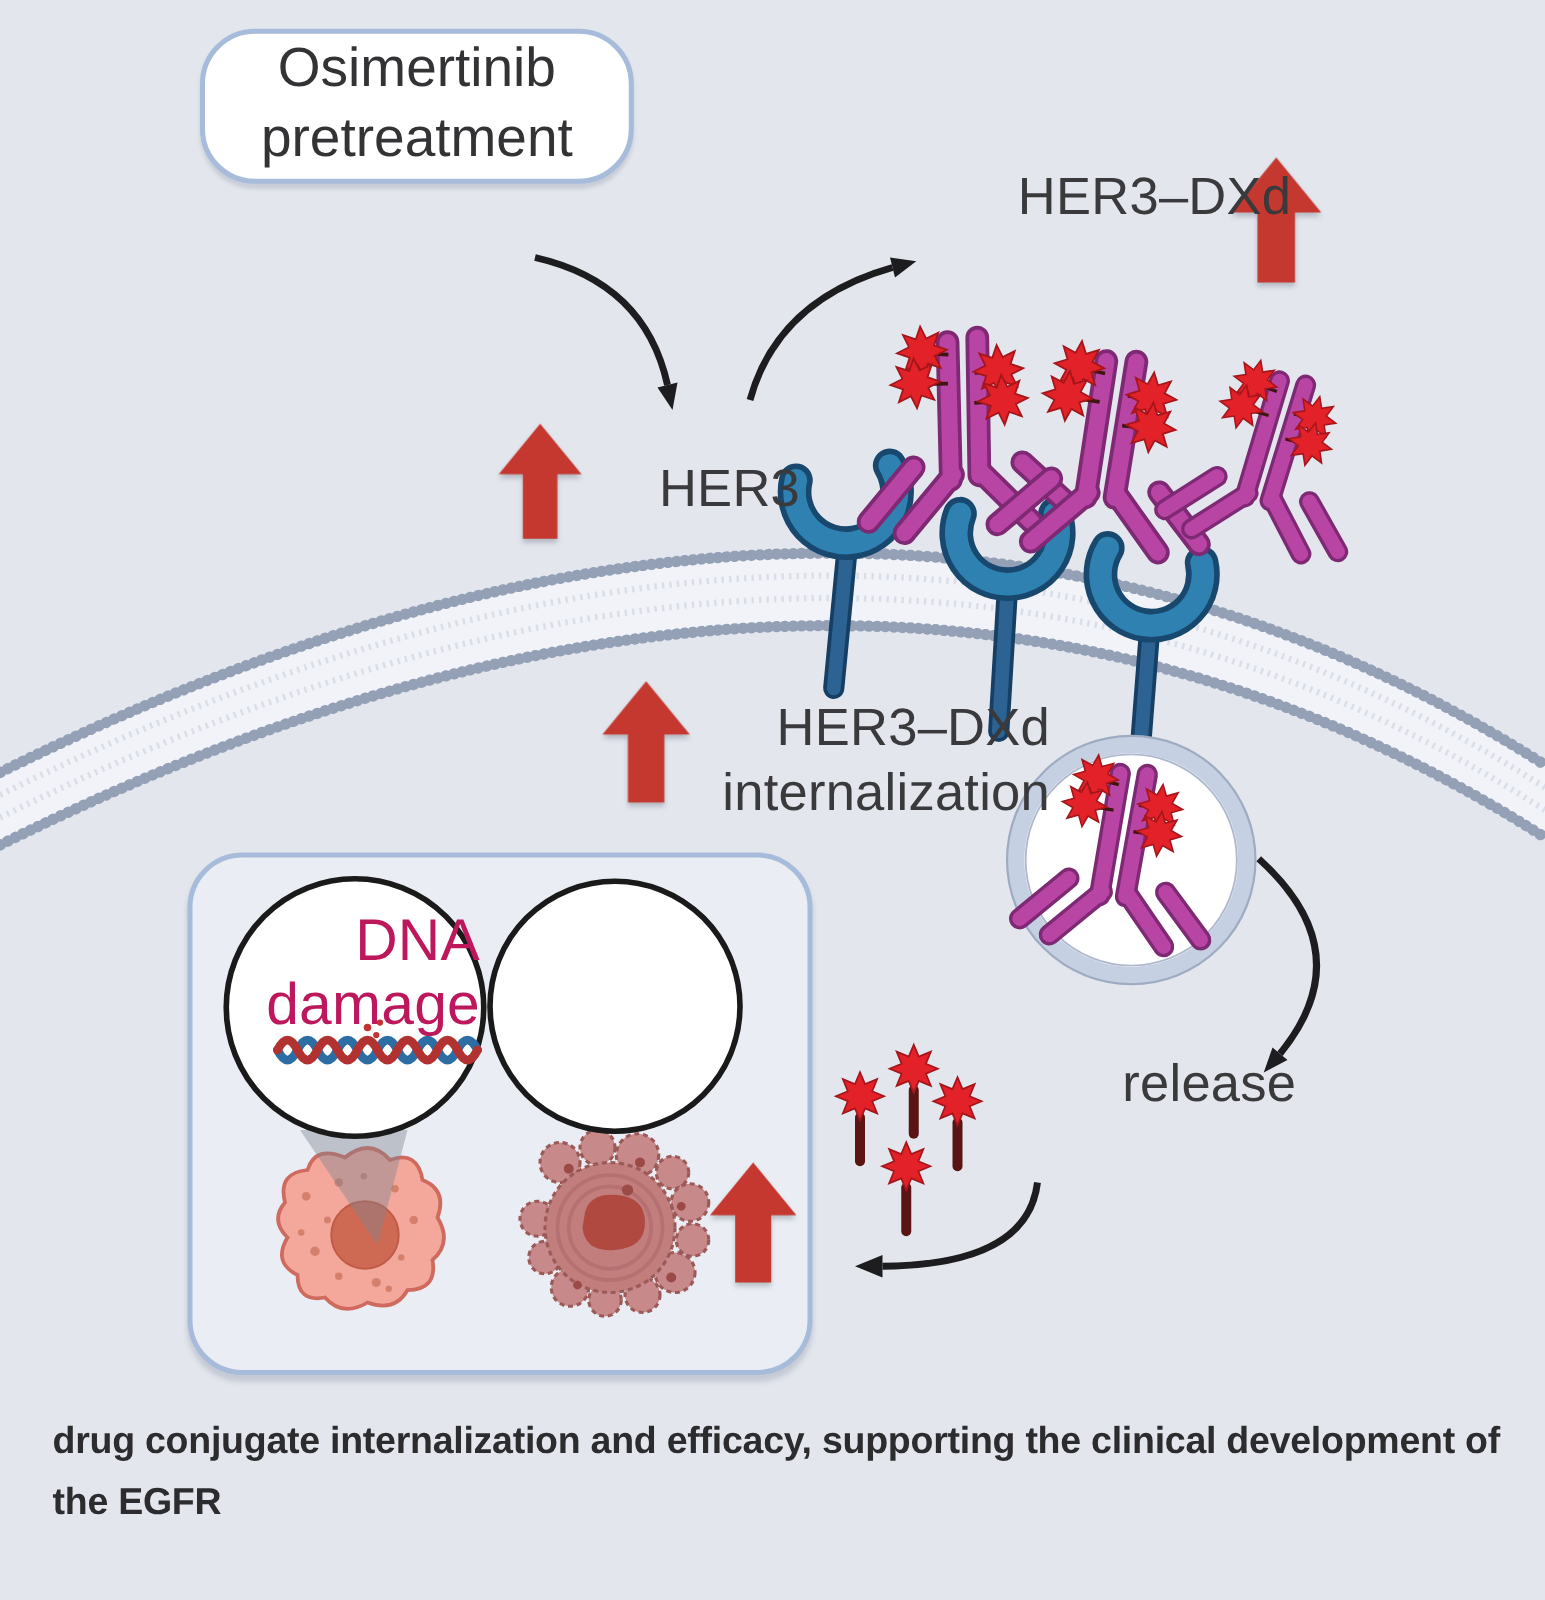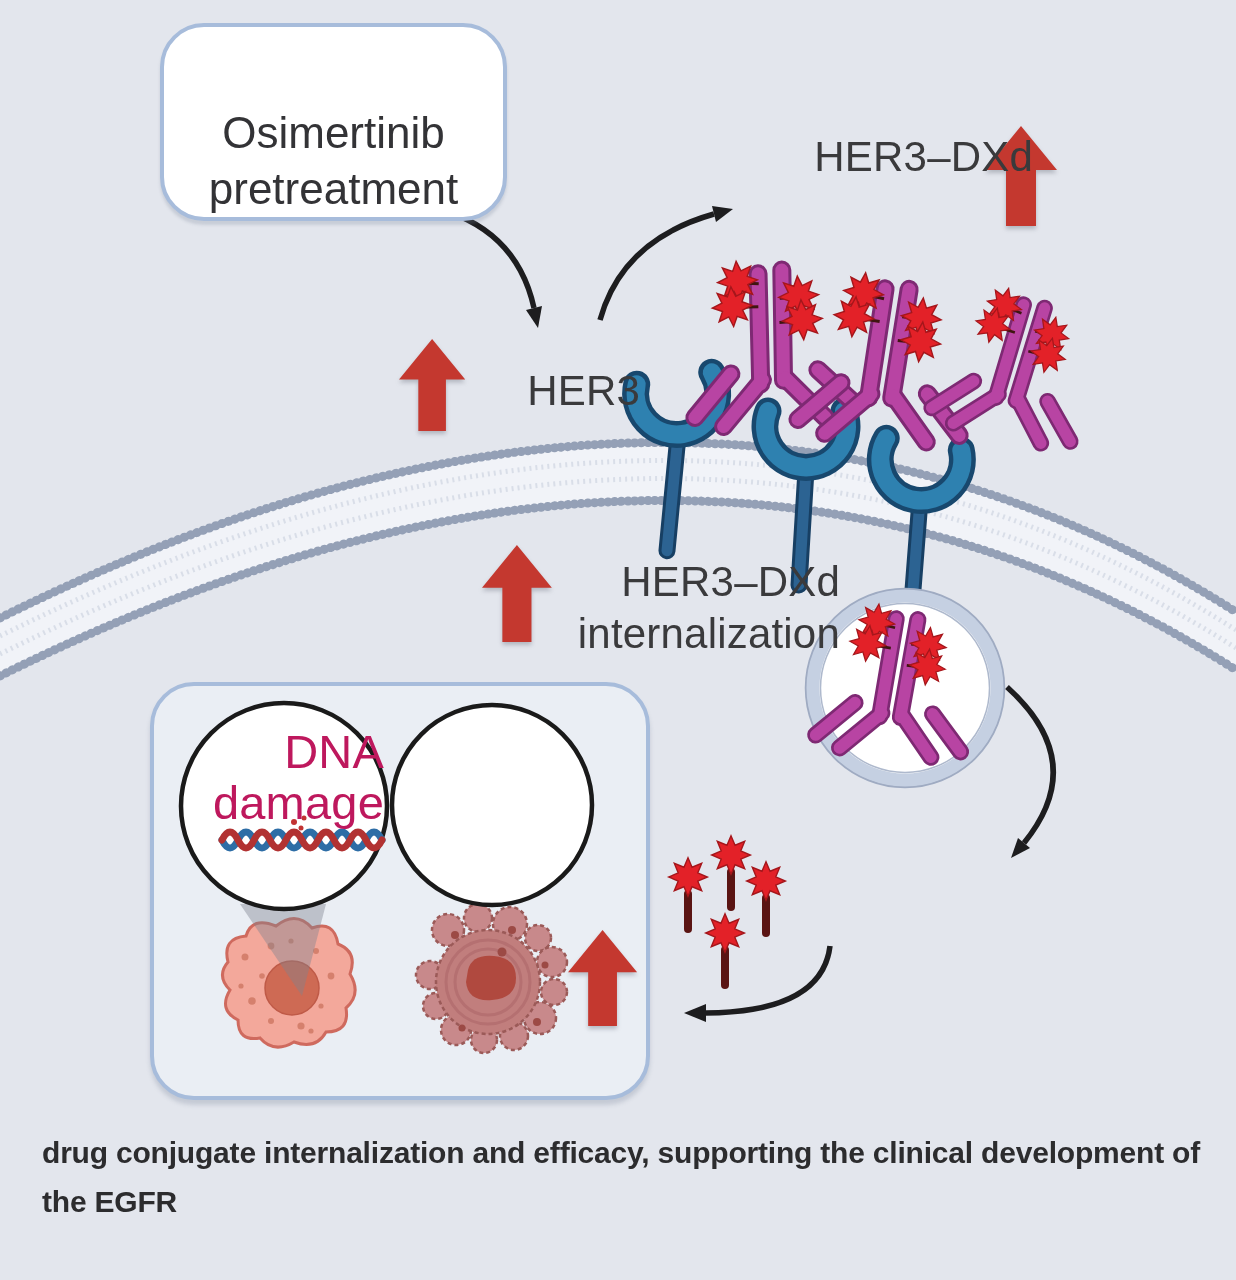--- a/index.html
+++ b/index.html
@@ -8,25 +8,25 @@
     background:#e3e6ed;
     font-family:"Liberation Sans", sans-serif;
     position:relative;overflow:hidden;
     color:#38383a;
   }
   .canvas{position:absolute;left:0;top:0;width:1236px;height:1280px;}
   .lbl{position:absolute;text-align:right;color:#3a3a3c;letter-spacing:.2px;}
   .lbl div{white-space:nowrap;}
   .big{font-size:42px;line-height:52px;}
   .osi-box{
-    position:absolute;left:160px;top:23px;width:347px;height:198px;
+    position:absolute;left:160px;top:23px;width:347px;height:124px;
     background:#ffffff;border:4px solid #a7bcdb;border-radius:44px;
     box-sizing:border-box;
     box-shadow:0 4px 3px rgba(120,130,150,.25);
-    display:flex;flex-direction:column;justify-content:flex-end;
+    display:flex;flex-direction:column;justify-content:flex-start;
     font-size:44px;line-height:56px;text-align:center;color:#333336;
   }
   .panel{
     position:absolute;left:150px;top:682px;width:500px;height:418px;
     background:#eaeef4;border:4px solid #a7bcdb;border-radius:44px;
     box-sizing:border-box;
     box-shadow:0 5px 4px rgba(120,130,150,.28);
   }
   .circle-lbl{font-size:47px;line-height:51px;color:#be185d;}
   .circle-lbl3{font-size:42px;line-height:47px;color:#3a3a3c;}
@@ -249,20 +249,21 @@
     <div>internalization</div>
   </div>
 
   <div class="lbl circle-lbl" style="left:184px;top:726px;width:200px;">
     <div>DNA</div>
     <div>damage</div>
   </div>
 
 
   <div class="lbl big" style="left:787px;top:841px;width:250px;">
+    <div>release</div>
   </div>
 
   <div class="caption">
     <div>drug conjugate internalization and efficacy, supporting the clinical development of the EGFR</div>
 
   </div>
 
 </div>
 
 </body></html>

